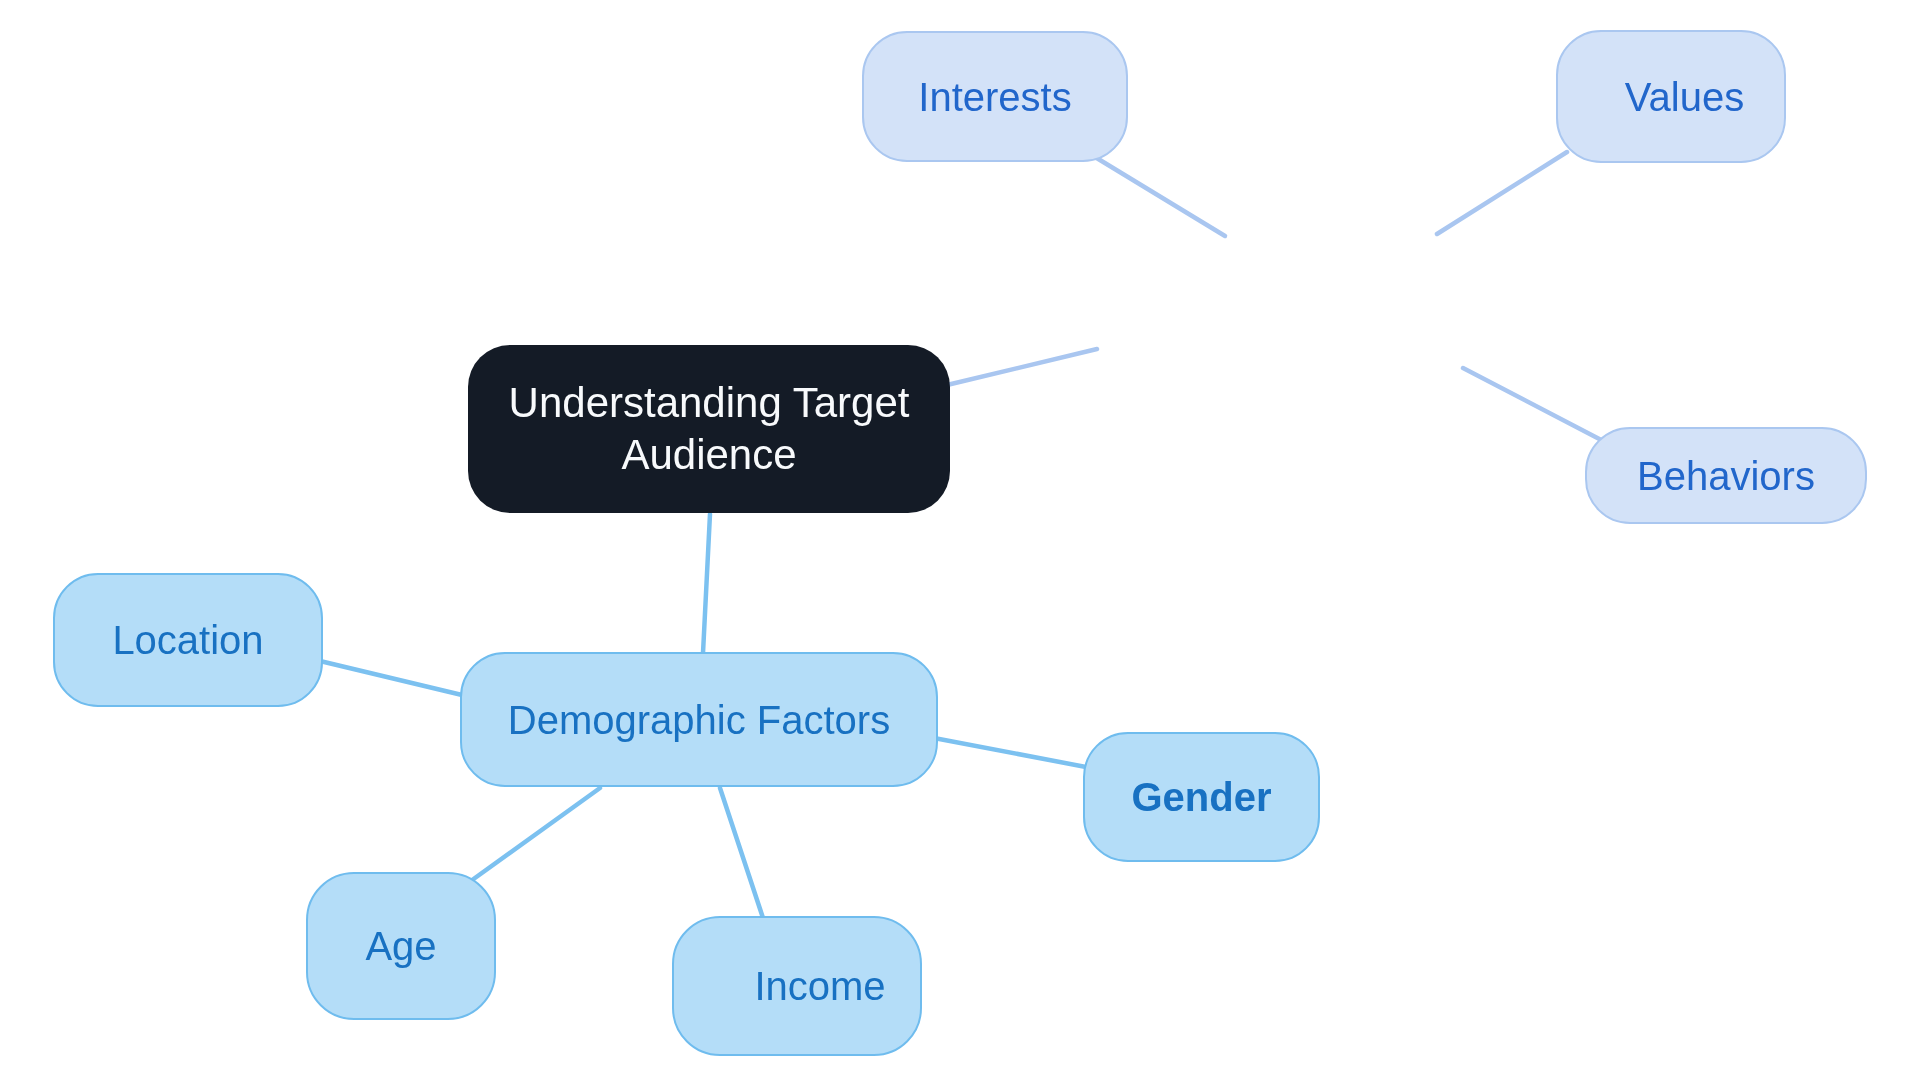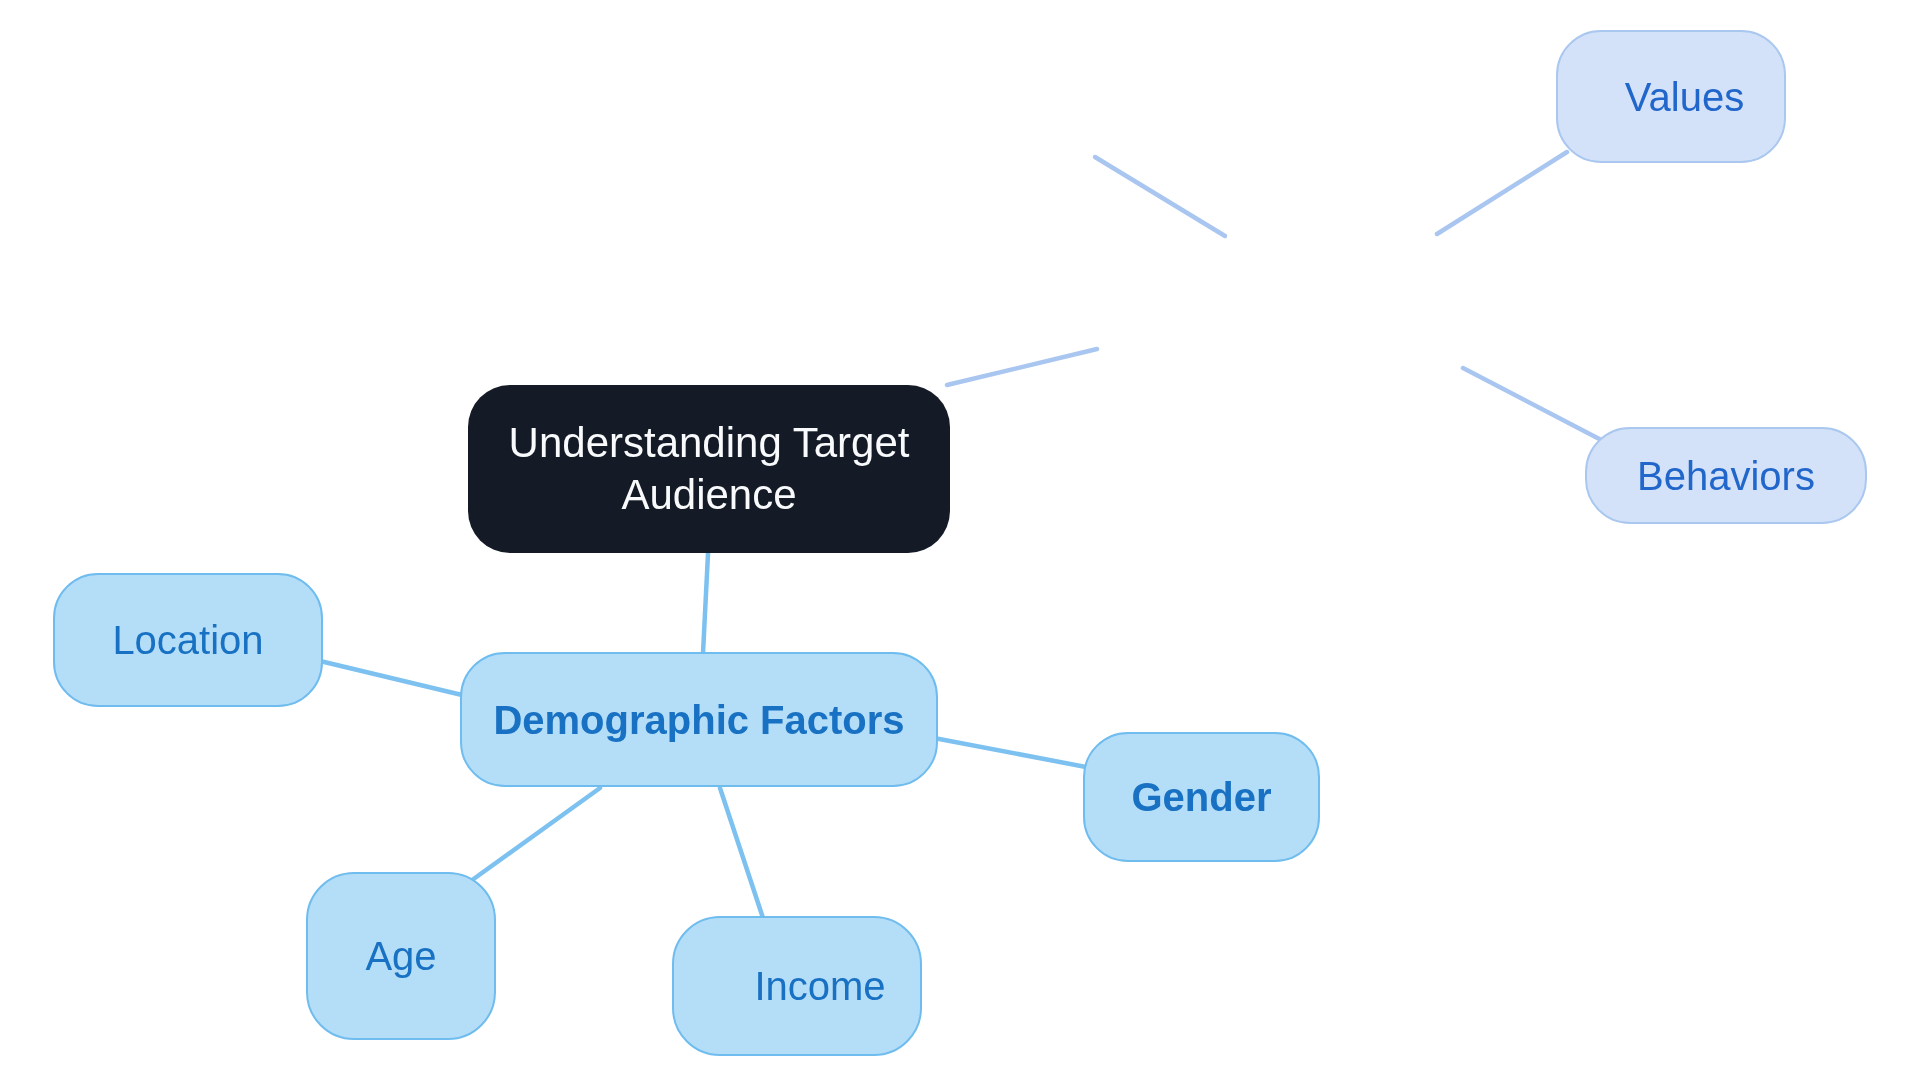--- a/index.html
+++ b/index.html
@@ -69,29 +69,29 @@
     background: var(--psy-fill);
     border: 2px solid var(--psy-border);
     color: var(--psy-text);
   }
   .node-demo {
     background: var(--demo-fill);
     border: 2px solid var(--demo-border);
     color: var(--demo-text);
   }
   
-  #node-central       { left: 468px;  top: 345px; width: 482px; height: 168px; margin-top: 40px; }
+  #node-central       { left: 468px;  top: 345px; width: 482px; height: 168px; }
   #node-psychographic { left: 1083px; top: 234px; width: 494px; height: 133px; }
   #node-interests     { left: 862px;  top: 31px;  width: 266px; height: 131px; }
   #node-values        { left: 1556px; top: 30px;  width: 230px; height: 133px; padding-left: 27px; }
   #node-behaviors     { left: 1585px; top: 427px; width: 282px; height: 97px; }
-  #node-demographic   { left: 460px;  top: 652px; width: 478px; height: 135px; font-weight: bold; }
+  #node-demographic   { left: 460px;  top: 652px; width: 478px; height: 135px; }
   #node-location      { left: 53px;   top: 573px; width: 270px; height: 134px; }
   #node-gender        { left: 1083px; top: 732px; width: 237px; height: 130px; font-weight: bold; }
-  #node-age           { left: 306px;  top: 872px; width: 190px; height: 168px; border-radius: 48px; }
+  #node-age           { left: 306px;  top: 872px; width: 190px; height: 148px; border-radius: 48px; }
   #node-income        { left: 672px;  top: 916px; width: 250px; height: 140px; border-radius: 48px; padding-left: 46px; }
 </style>
 </head>
 <body>
 
 <div class="canvas">
 
   <svg class="edges" viewBox="0 0 1920 1083" xmlns="http://www.w3.org/2000/svg">
     <line class="edge-psy" x1="947" y1="385" x2="1097" y2="349"></line>
     <line class="edge-psy" x1="1095" y1="157" x2="1225" y2="236"></line>
@@ -102,20 +102,23 @@
     <line class="edge-demo" x1="934" y1="738" x2="1086" y2="767"></line>
     <line class="edge-demo" x1="600" y1="788" x2="468" y2="883"></line>
     <line class="edge-demo" x1="720" y1="788" x2="763" y2="918"></line>
   </svg>
 
   <div id="node-central" class="node node-central">
     <span>Understanding Target Audience</span>
   </div>
 
 
+  <div id="node-interests" class="node node-psy">
+    <span>Interests</span>
+  </div>
 
   <div id="node-values" class="node node-psy">
     <span>Values</span>
   </div>
 
   <div id="node-behaviors" class="node node-psy">
     <span>Behaviors</span>
   </div>
 
   <div id="node-demographic" class="node node-demo">

